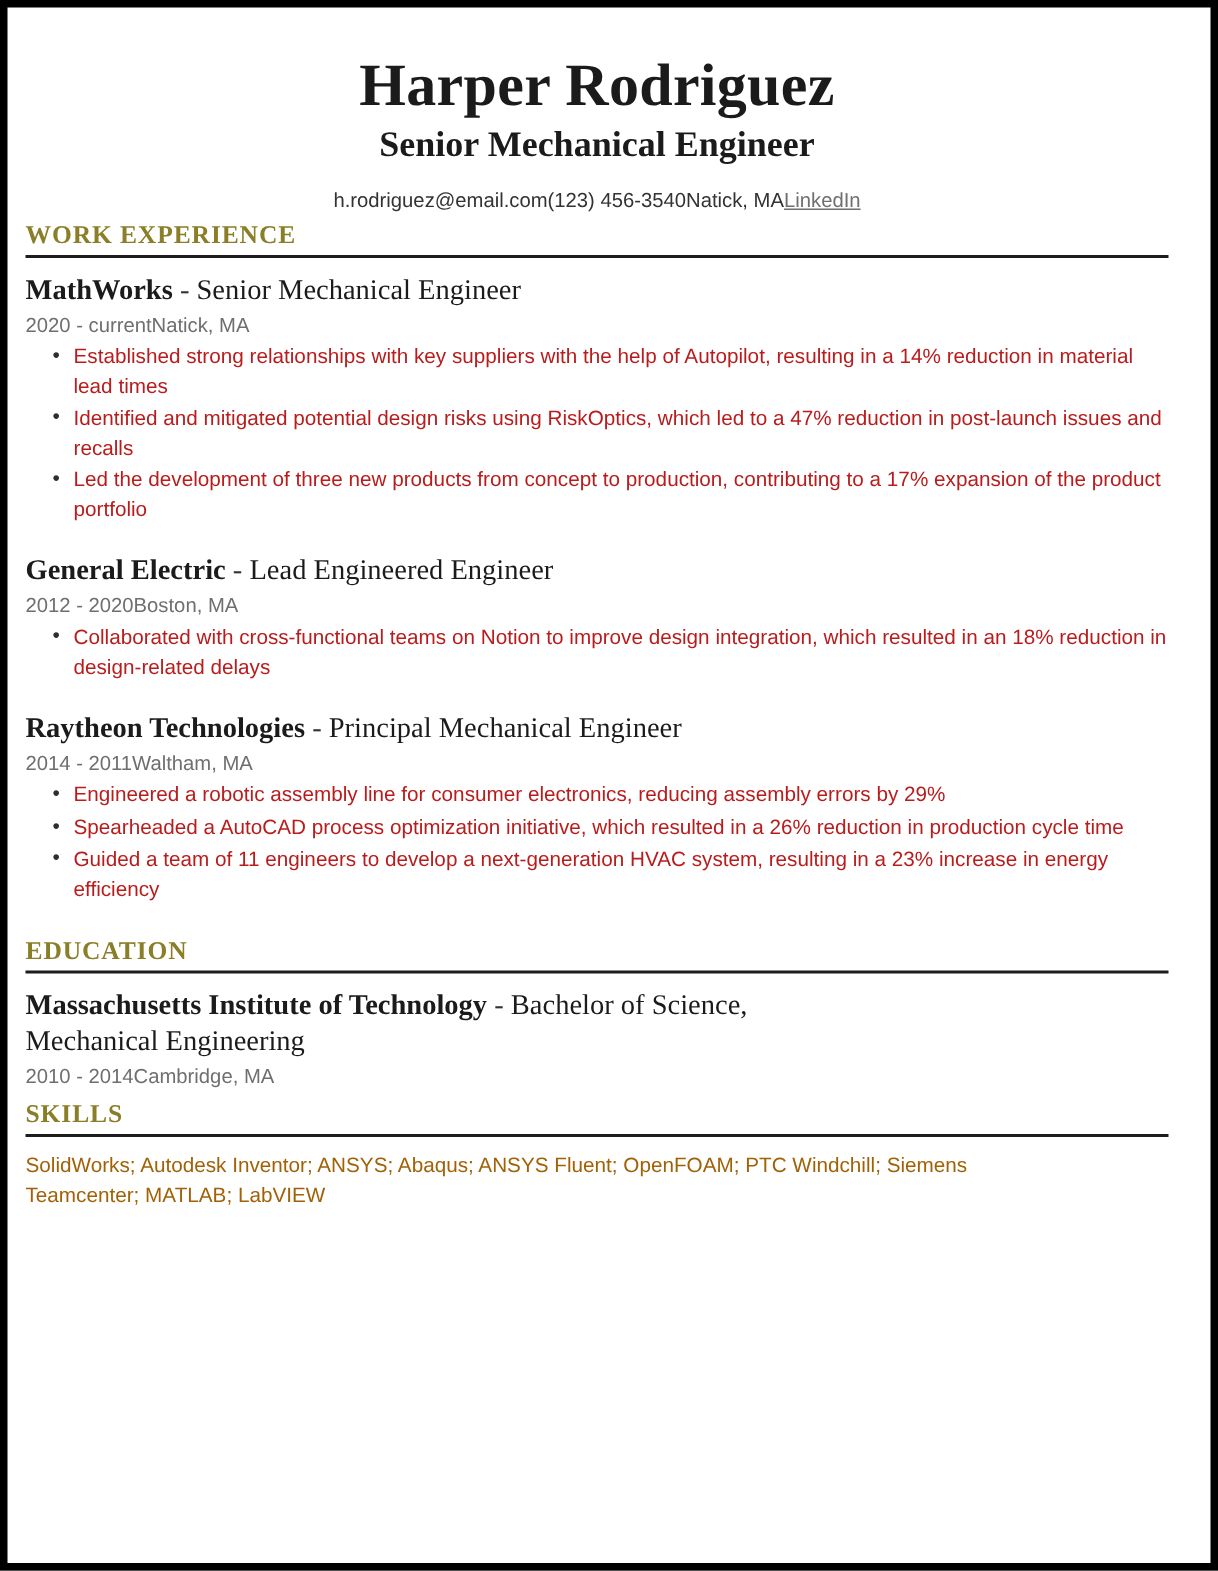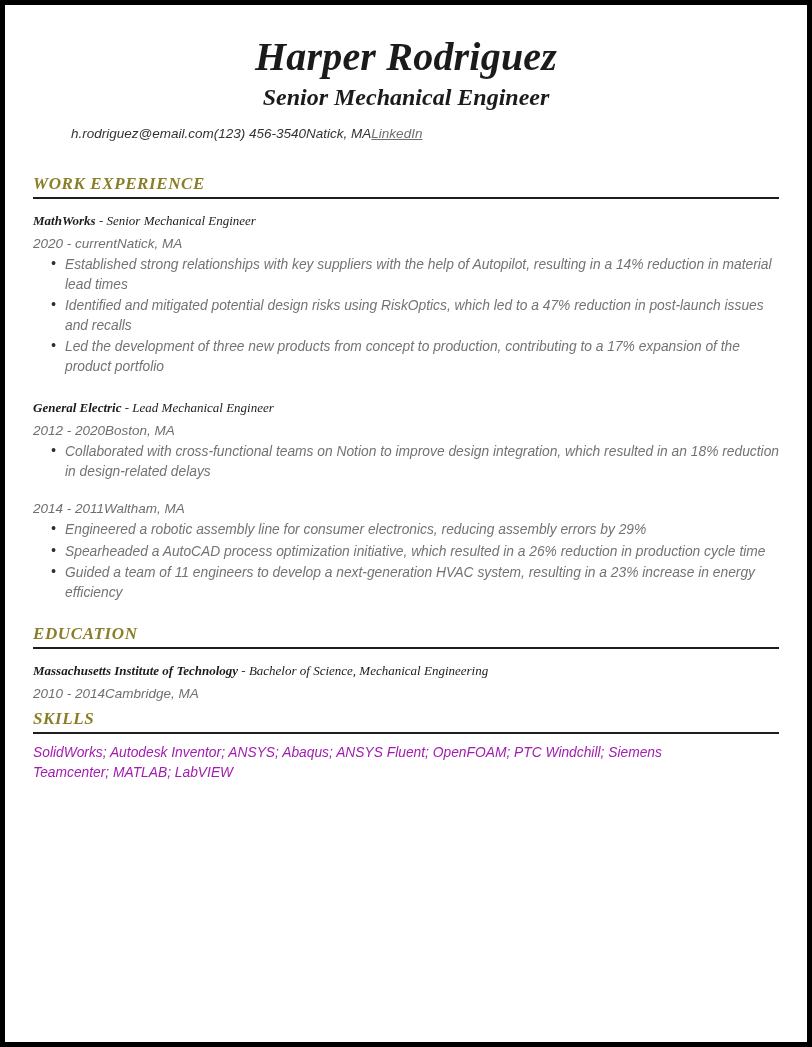--- a/index.html
+++ b/index.html
@@ -13,22 +13,21 @@
     position:relative;
     width:812px; height:1047px;
     background:#ffffff;
     border:5px solid #000000;
     overflow:hidden;
     font-family:"Liberation Sans", sans-serif;
     color:#2a2a2a;
   }
 
   .inner {
-    padding:28px 28px 0 28px;
-    font-style:italic;
+    padding:28px 28px 0 12px;
   }
 
   
   .name {
     font-family:"Liberation Serif", serif;
     font-weight:bold;
     font-size:40px;
     line-height:48px;
     text-align:center;
     color:#1b1b1b;
@@ -38,38 +37,38 @@
     font-family:"Liberation Serif", serif;
     font-weight:bold;
     font-size:24px;
     line-height:30px;
     text-align:center;
     color:#1b1b1b;
     margin-top:1px;
   }
   .contact-row {
     display:flex;
-    justify-content:flex-start;
+    justify-content:center;
     align-items:center;
     margin:14px 38px 0 38px;
     font-size:13.5px;
     color:#333333;
   }
   .contact-row .c-item { white-space:nowrap; }
   .contact-row .c-email { flex:0 0 auto; }
   .contact-row .c-phone { flex:0 0 auto; }
   .contact-row .c-loc   { flex:0 0 auto; }
   .contact-link {
     color:#6f6f6f;
     text-decoration:underline;
     flex:0 0 auto;
   }
 
   
-  .section { margin-top:33px; }
+  .section { margin-top:6px; }
   .section-title {
     font-family:"Liberation Serif", serif;
     font-weight:bold;
     font-size:17px;
     letter-spacing:0.6px;
     color:#8a7f28;
     text-transform:uppercase;
     line-height:20px;
   }
   .section-rule {
@@ -77,21 +76,21 @@
     border-bottom:2px solid #1d1d1d;
     margin-top:3px;
   }
 
   
   .entry { margin-top:10px; }
   .entry + .entry { margin-top:20px; }
 
   .entry-head {
     font-family:"Liberation Serif", serif;
-    font-size:13px;
+    font-size:19px;
     line-height:24px;
     color:#1b1b1b;
   }
   .entry-org { font-weight:bold; }
   .entry-dash { font-weight:normal; color:#333; }
   .entry-role { font-weight:normal; }
 
   .entry-meta {
     display:flex;
     justify-content:flex-start;
@@ -100,38 +99,38 @@
     color:#6f6f6f;
     margin-top:3px;
   }
 
   .bullets { list-style:none; margin-top:4px; }
   .bullets li {
     position:relative;
     padding-left:32px;
     font-size:13.8px;
     line-height:19.5px;
-    color:#737373;
+    color:#b91c1c;
     margin-top:2px;
   }
   .bullets li::before {
     content:"•";
     position:absolute;
     left:18px;
     top:-1px;
     font-size:14px;
     color:#2e2e2e;
   }
 
   .edu-head { max-width:560px; }
 
   .skills-text {
     font-size:13.8px;
     line-height:19.5px;
-    color:#a21caf;
+    color:#a16207;
     margin-top:9px;
     max-width:700px;
   }
 </style>
 </head>
 <body>
 
 <div class="page">
   <div class="inner">
 
@@ -165,32 +164,37 @@
           <li>Established strong relationships with key suppliers with the help of Autopilot, resulting in a 14% reduction in material lead times</li>
           <li>Identified and mitigated potential design risks using RiskOptics, which led to a 47% reduction in post-launch issues and recalls</li>
           <li>Led the development of three new products from concept to production, contributing to a 17% expansion of the product portfolio</li>
         </ul>
       </div>
 
       <div class="entry">
         <div class="entry-head">
           <span class="entry-org">General Electric</span>
           <span class="entry-dash">-</span>
-          <span class="entry-role">Lead Mechanical Engineer</span>
+          <span class="entry-role">Lead Engineered Engineer</span>
         </div>
         <div class="entry-meta">
           <span>2012 - 2020</span>
           <span>Boston, MA</span>
         </div>
         <ul class="bullets">
           <li>Collaborated with cross-functional teams on Notion to improve design integration, which resulted in an 18% reduction in design-related delays</li>
         </ul>
       </div>
 
       <div class="entry">
+        <div class="entry-head">
+          <span class="entry-org">Raytheon Technologies</span>
+          <span class="entry-dash">-</span>
+          <span class="entry-role">Principal Mechanical Engineer</span>
+        </div>
         <div class="entry-meta">
           <span>2014 - 2011</span>
           <span>Waltham, MA</span>
         </div>
         <ul class="bullets">
           <li>Engineered a robotic assembly line for consumer electronics, reducing assembly errors by 29%</li>
           <li>Spearheaded a AutoCAD process optimization initiative, which resulted in a 26% reduction in production cycle time</li>
           <li>Guided a team of 11 engineers to develop a next-generation HVAC system, resulting in a 23% increase in energy efficiency</li>
         </ul>
       </div>

